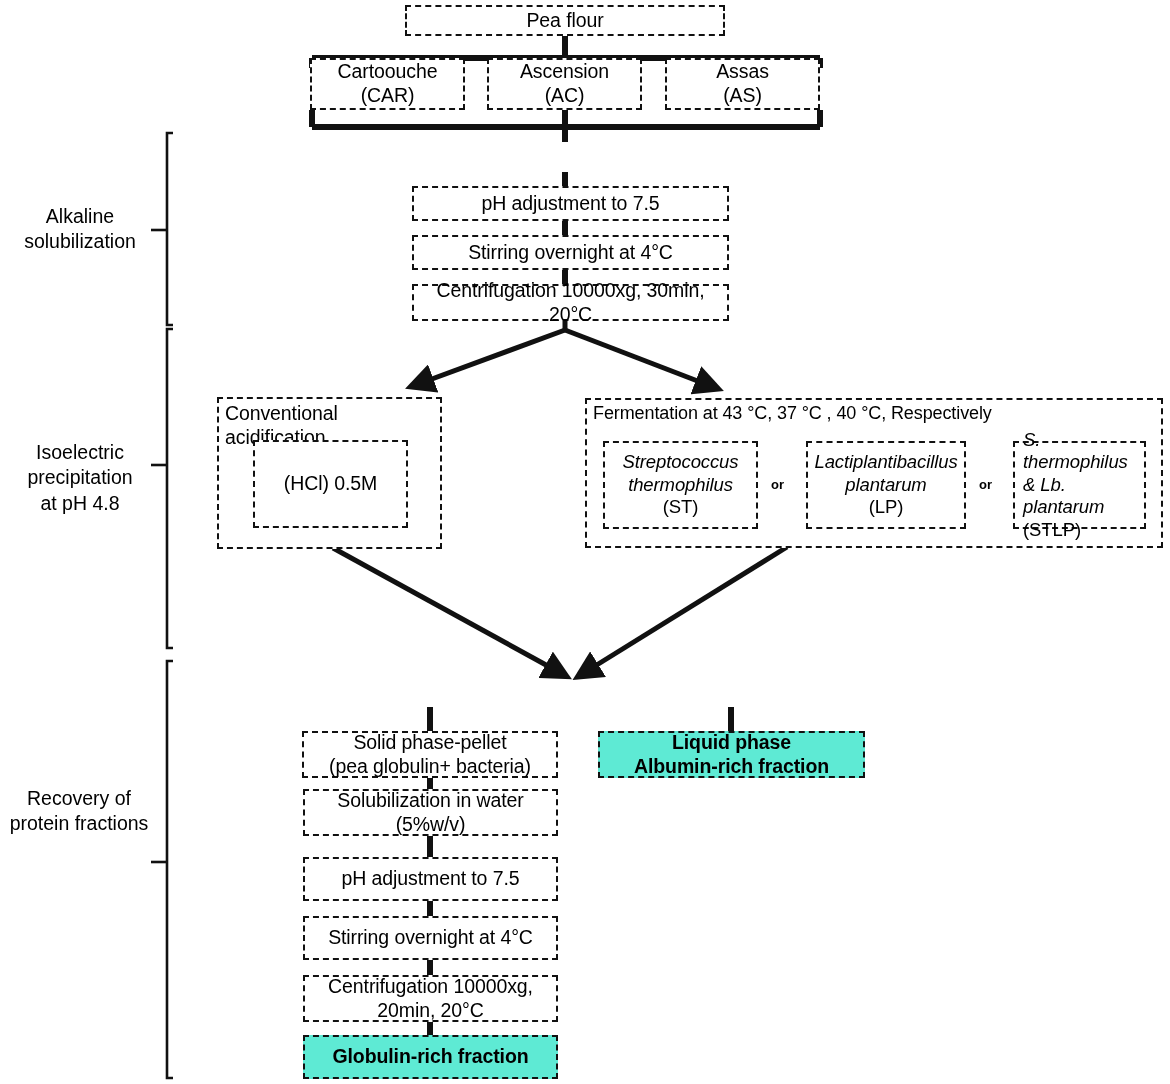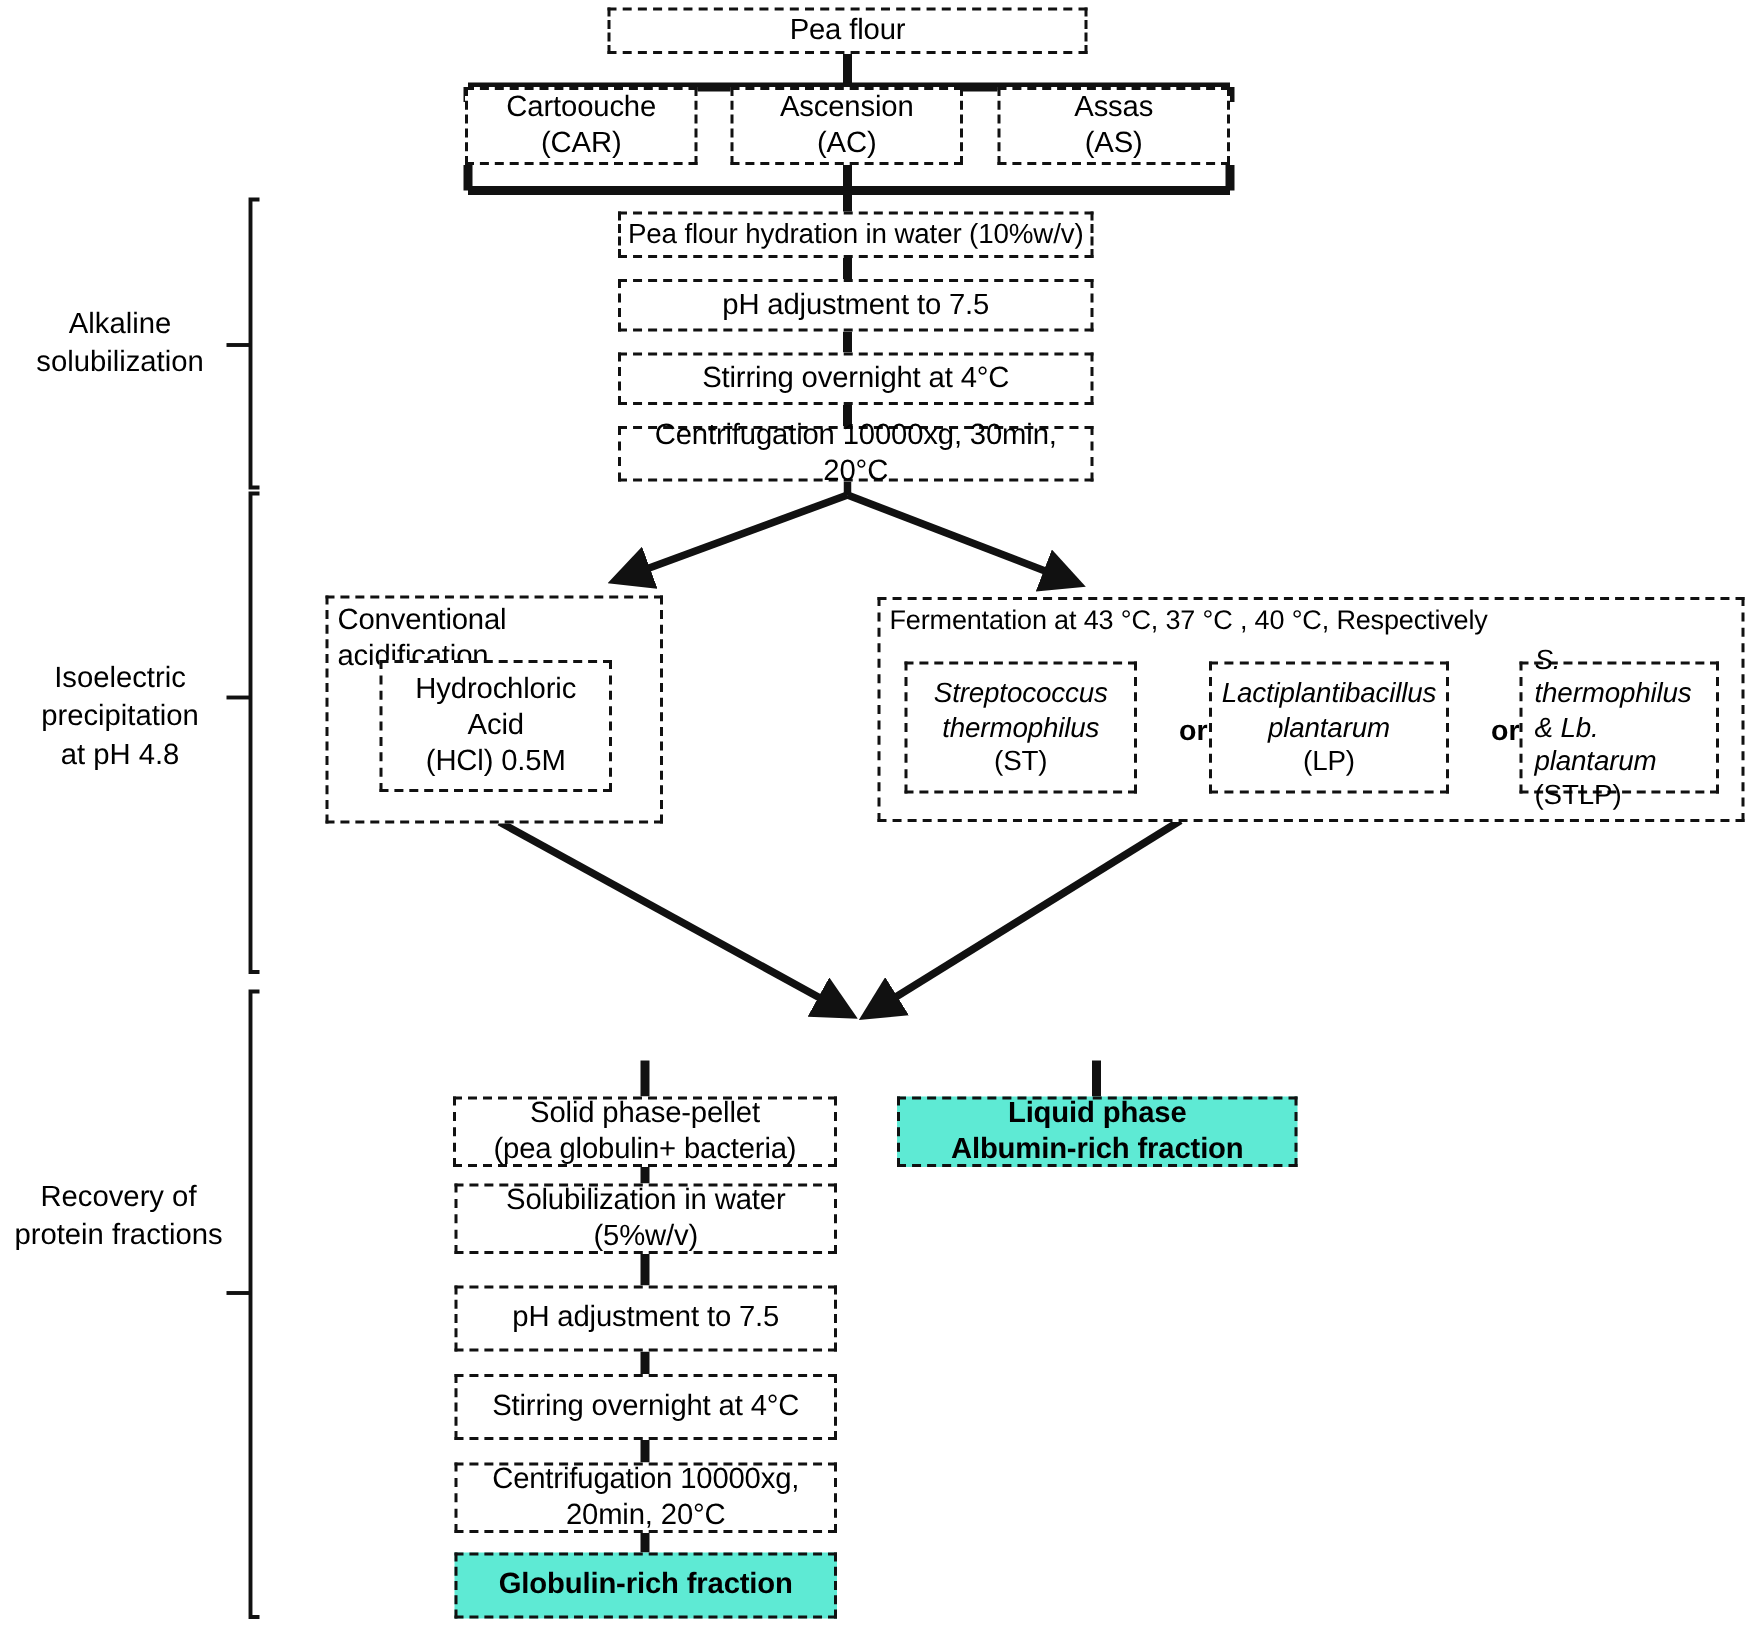--- a/index.html
+++ b/index.html
@@ -46,24 +46,23 @@
   .box.leftalign { text-align: left; justify-content: flex-end; padding-left: 8px;}
   .stage-label {
     position: absolute;
     font-size: 19.5px;
     line-height: 1.3;
     text-align: center;
     color: #000000;
   }
   .or-label {
     position: absolute;
-    font-size: 19px;
+    font-size: 13px;
     font-weight: bold;
     z-index: 4;
-    margin-left: 15px;
   }
   svg.overlay {
     position: absolute;
     left: 0; top: 0;
     width: 1170px;
     height: 1084px;
     z-index: 1;
     pointer-events: none;
   }
 </style>
@@ -169,39 +168,35 @@
       <div>(AC)</div>
     </div>
   </div>
   <div class="box" style="left:665px; top:58px; width:155px; height:52px;">
     <div>
       <div>Assas</div>
       <div>(AS)</div>
     </div>
   </div>
 
-  <div class="box" style="left:412px; top:141px; width:317px; height:31px; font-size:18.5px;">
-    <span>Pea flour hydration in water (10%w/v)</span>
-  </div>
   <div class="box" style="left:412px; top:186px; width:317px; height:35px;">
     <span>pH adjustment to 7.5</span>
   </div>
   <div class="box" style="left:412px; top:235px; width:317px; height:35px;">
     <span>Stirring overnight at 4°C</span>
   </div>
   <div class="box" style="left:412px; top:284px; width:317px; height:37px;">
     <span>Centrifugation 10000xg, 30min, 20°C</span>
   </div>
 
   <div class="box topleft" style="left:217px; top:397px; width:225px; height:152px;">
     <span>Conventional acidification</span>
   </div>
   <div class="box" style="left:253px; top:440px; width:155px; height:88px;">
     <div>
-      <div>Hydrochloric Acid</div>
       <div>(HCl) 0.5M</div>
     </div>
   </div>
 
   <div class="box topleft" style="left:585px; top:398px; width:578px; height:150px; font-size:18px;">
     <span>Fermentation at 43 °C, 37 °C , 40 °C, Respectively</span>
   </div>
   <div class="box italic-text" style="left:603px; top:441px; width:155px; height:88px; font-size:18.5px;">
     <div>
       <div>Streptococcus</div>

